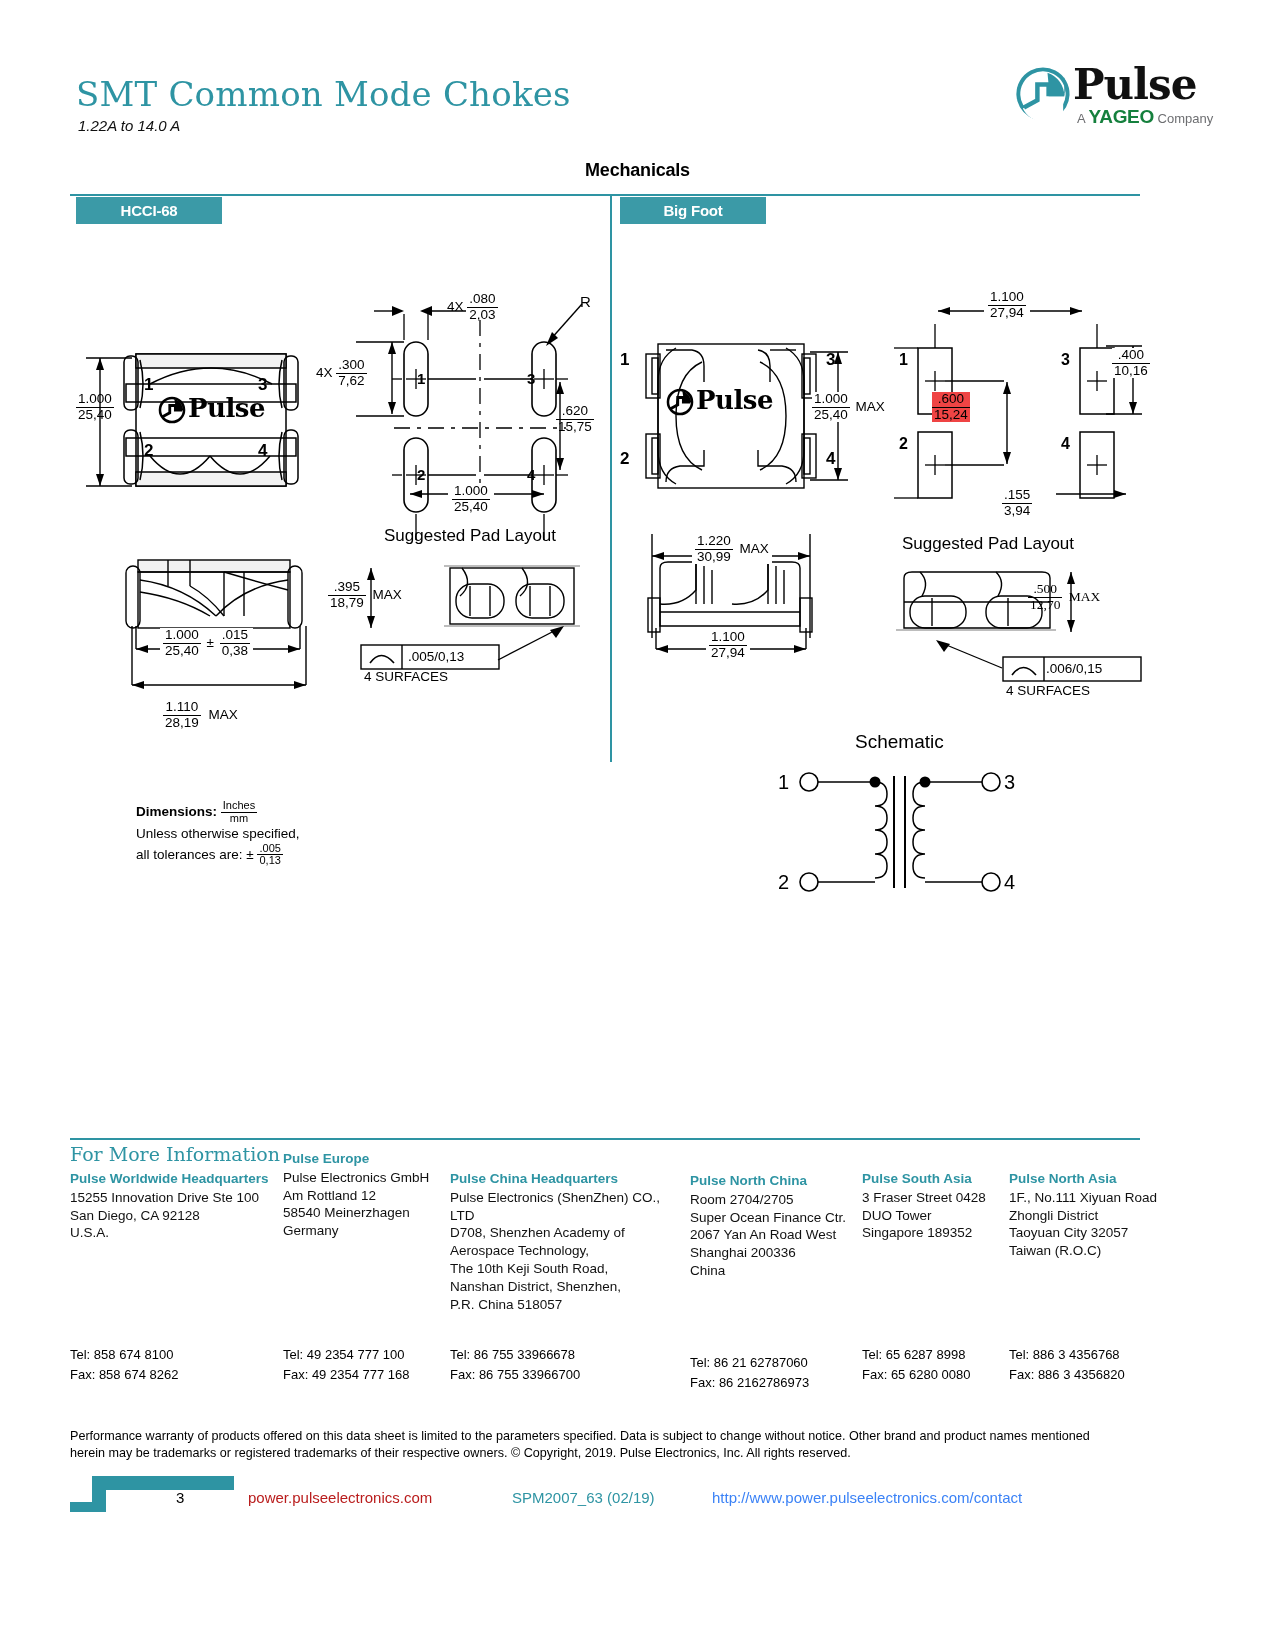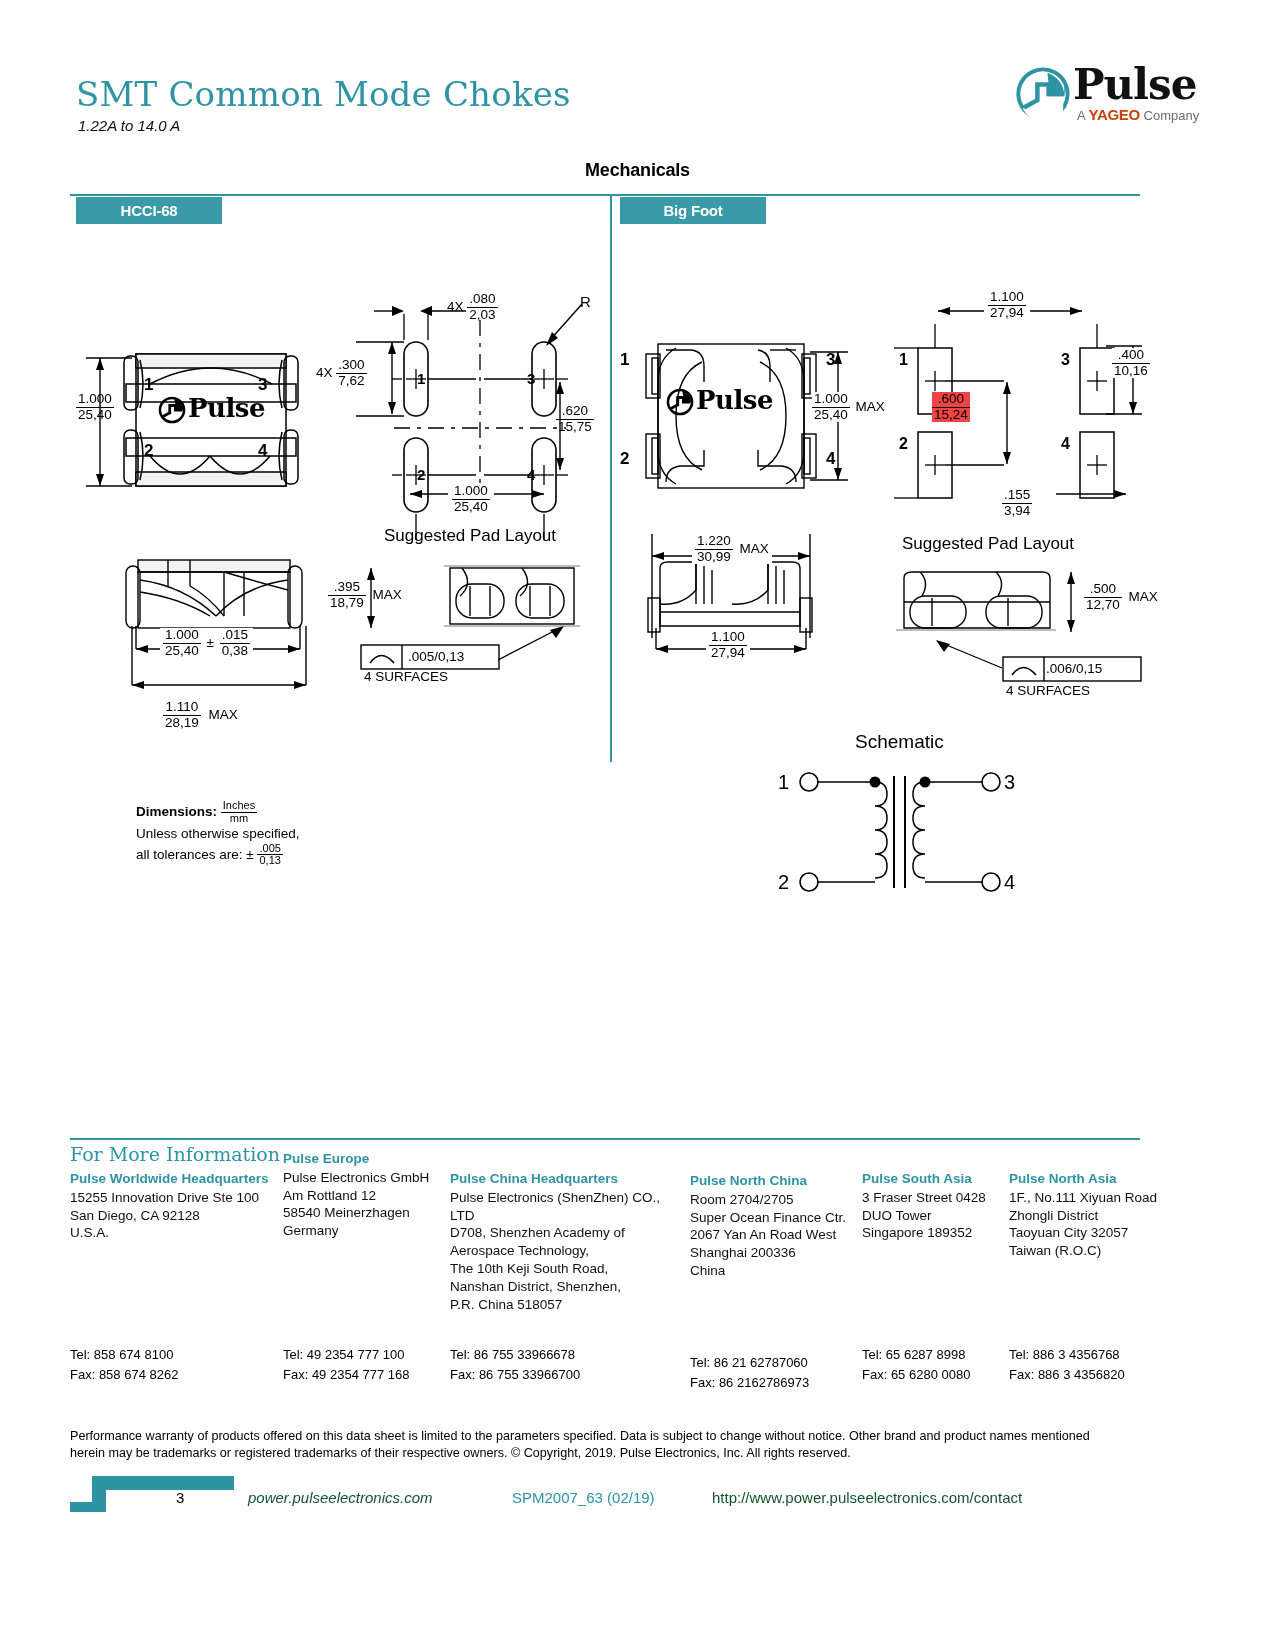--- a/index.html
+++ b/index.html
@@ -27,21 +27,21 @@
   .logo-mark { position:absolute; left:0; top:4px; width:56px; height:56px; }
   .logo-word {
     position:absolute; left:58px; top:-2px;
     font-family:"DejaVu Serif", serif; font-weight:bold; font-size:42px;
     letter-spacing:-1px; color:#111;
   }
   .logo-tag {
     position:absolute; left:62px; top:44px; font-size:13px; color:#6d6e71;
     white-space:nowrap;
   }
-  .logo-tag b { color:#c2410c; font-size:15px; letter-spacing:-.3px; }
+  .logo-tag b { color:#15803d; font-size:19px; letter-spacing:-.3px; }
 
   
   .mech-title {
     position:absolute; left:0; right:0; top:160px; text-align:center;
     font-weight:bold; font-size:18px; letter-spacing:-.2px;
   }
   .rule { position:absolute; background:#2e94a3; }
   .tab {
     position:absolute; height:27px; background:#3b9aa7; color:#fff;
     font-weight:bold; font-size:15px; letter-spacing:-.2px;
@@ -68,23 +68,23 @@
     font-family:"DejaVu Serif", serif; font-size:19px; color:#2e94a3;
   }
   .fcol { position:absolute; font-size:13.5px; line-height:1.32; color:#111; }
   .fcol .h { color:#2e94a3; font-weight:bold; display:block; margin-bottom:1px; }
   .ftel { position:absolute; font-size:13px; line-height:1.5; }
   .legal {
     position:absolute; left:70px; top:1428px; width:1070px;
     font-size:12.6px; line-height:1.35;
   }
   .pgnum { position:absolute; left:176px; top:1489px; font-size:15px; }
-  .fsite { position:absolute; left:248px; top:1489px; font-size:15px; color:#14532d;font-style:italic; }
+  .fsite { position:absolute; left:248px; top:1489px; font-size:15px; color:#b91c1c; }
   .fdoc { position:absolute; left:512px; top:1489px; font-size:15px; color:#2e94a3; }
-  .flink { position:absolute; left:712px; top:1489px; font-size:15px; color:#14532d; }
+  .flink { position:absolute; left:712px; top:1489px; font-size:15px; color:#3b82f6; }
 </style>
 </head>
 <body>
 
 <div class="page">
 
   <div class="hdr-title">SMT Common Mode Chokes</div>
   <div class="hdr-sub">1.22A to 14.0 A</div>
 
   <div class="logo">
@@ -584,21 +584,21 @@
       <path d="M100 4 Q110 14 102 28"></path>
       <line x1="8" y1="34" x2="154" y2="34"></line>
       <line x1="0" y1="62" x2="160" y2="62" stroke="#bdbdbd" stroke-width="2.2"></line>
     </g>
   </svg>
   <svg style="left:1060px; top:568px; width:22px; height:72px;" viewBox="0 0 22 72">
     <line x1="11" y1="4" x2="11" y2="64" stroke="#000" stroke-width="1.4"></line>
     <polygon points="11,4 7,16 15,16" fill="#000"></polygon>
     <polygon points="11,64 7,52 15,52" fill="#000"></polygon>
   </svg>
-  <div class="lbl" style="left:1084px; top:582px;">
+  <div class="lbl" style="left:1028px; top:582px;font-family:Liberation Serif, serif;">
     <span class="frac">
       <span class="n">.500</span>
       <span class="d">12,70</span>
     </span>
     <span class="inline" style="padding-left:3px;">MAX</span>
   </div>
 
   <svg style="left:1002px; top:656px; width:140px; height:26px;" viewBox="0 0 140 26">
     <rect x="1" y="1" width="138" height="24" fill="none" stroke="#000" stroke-width="1.4"></rect>
     <line x1="42" y1="1" x2="42" y2="25" stroke="#000" stroke-width="1.4"></line>

